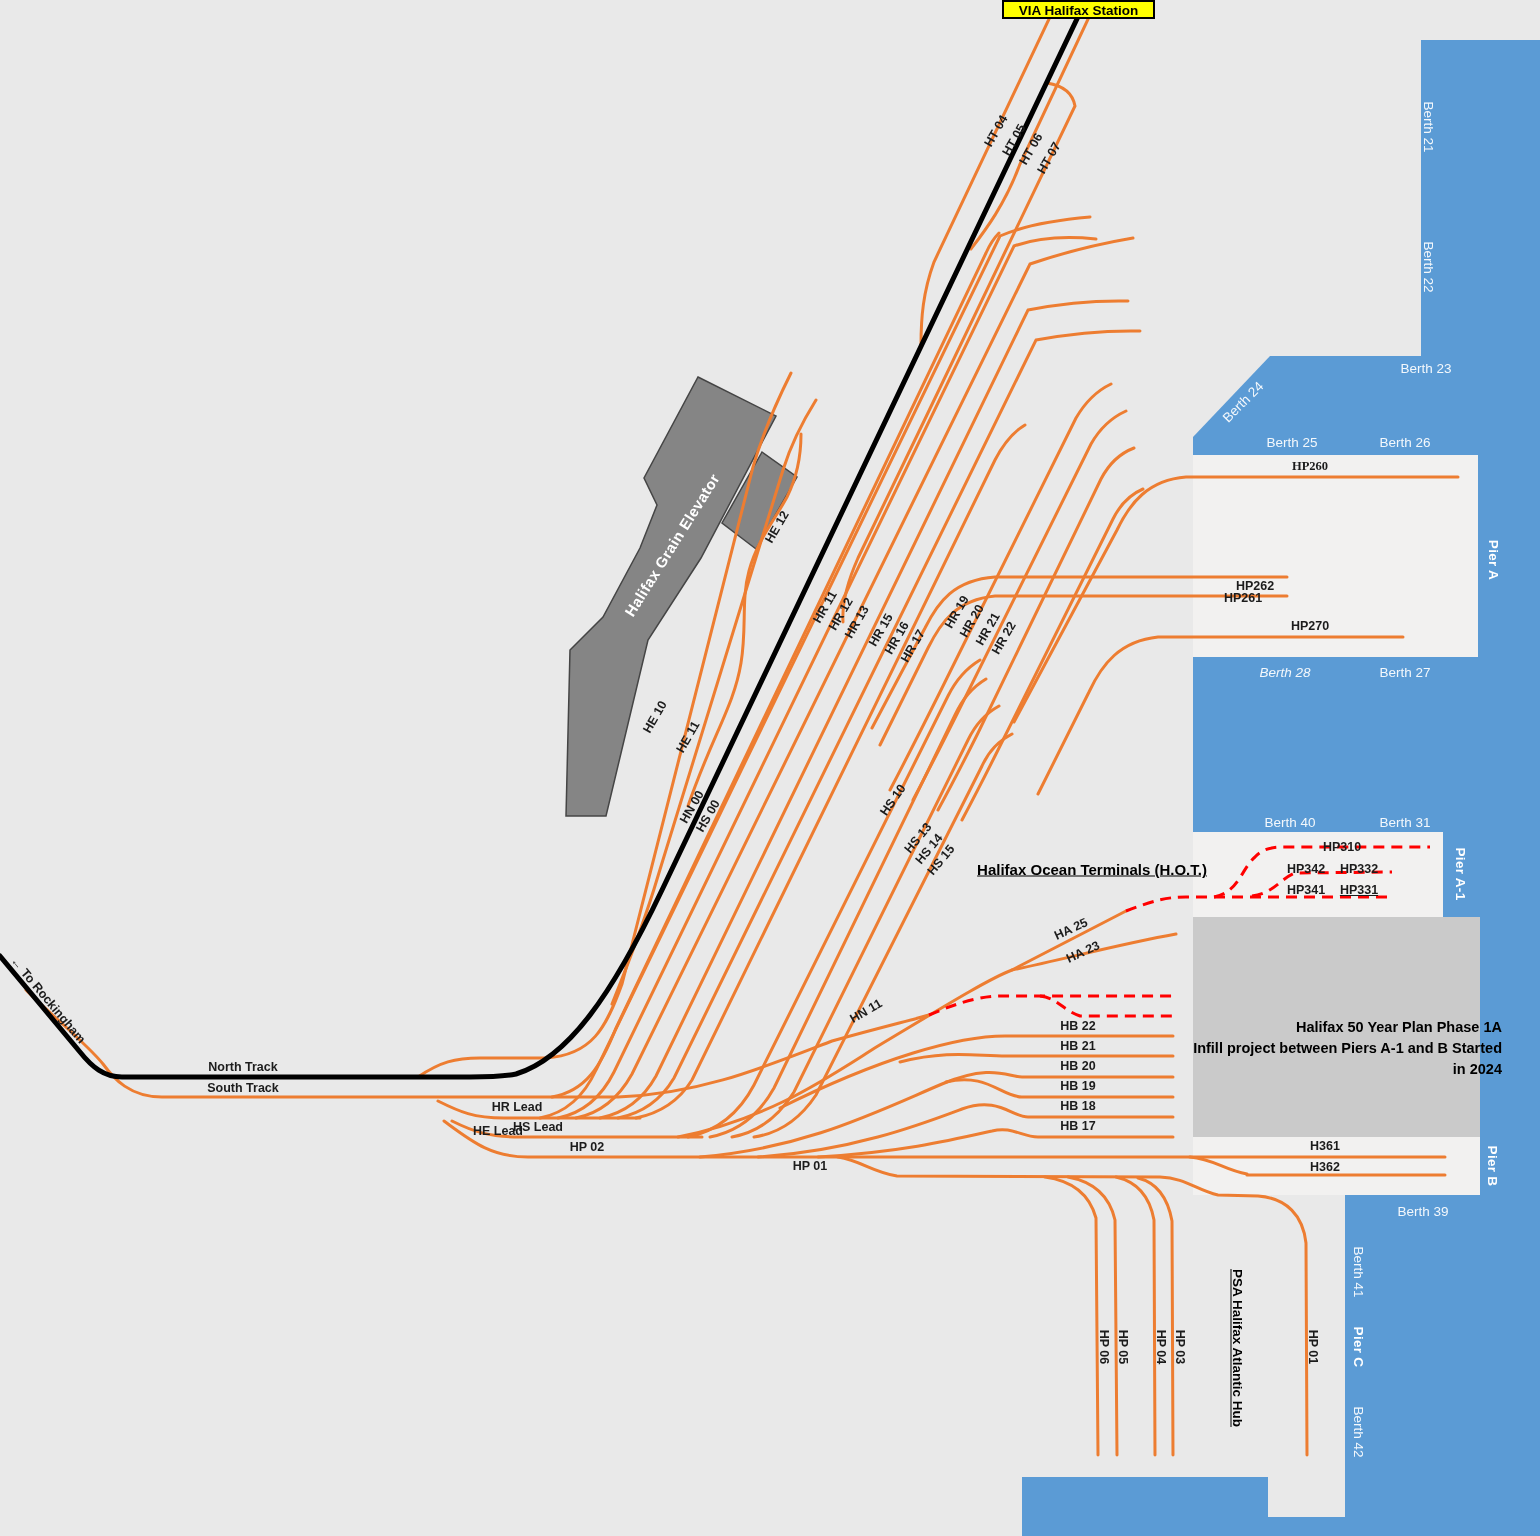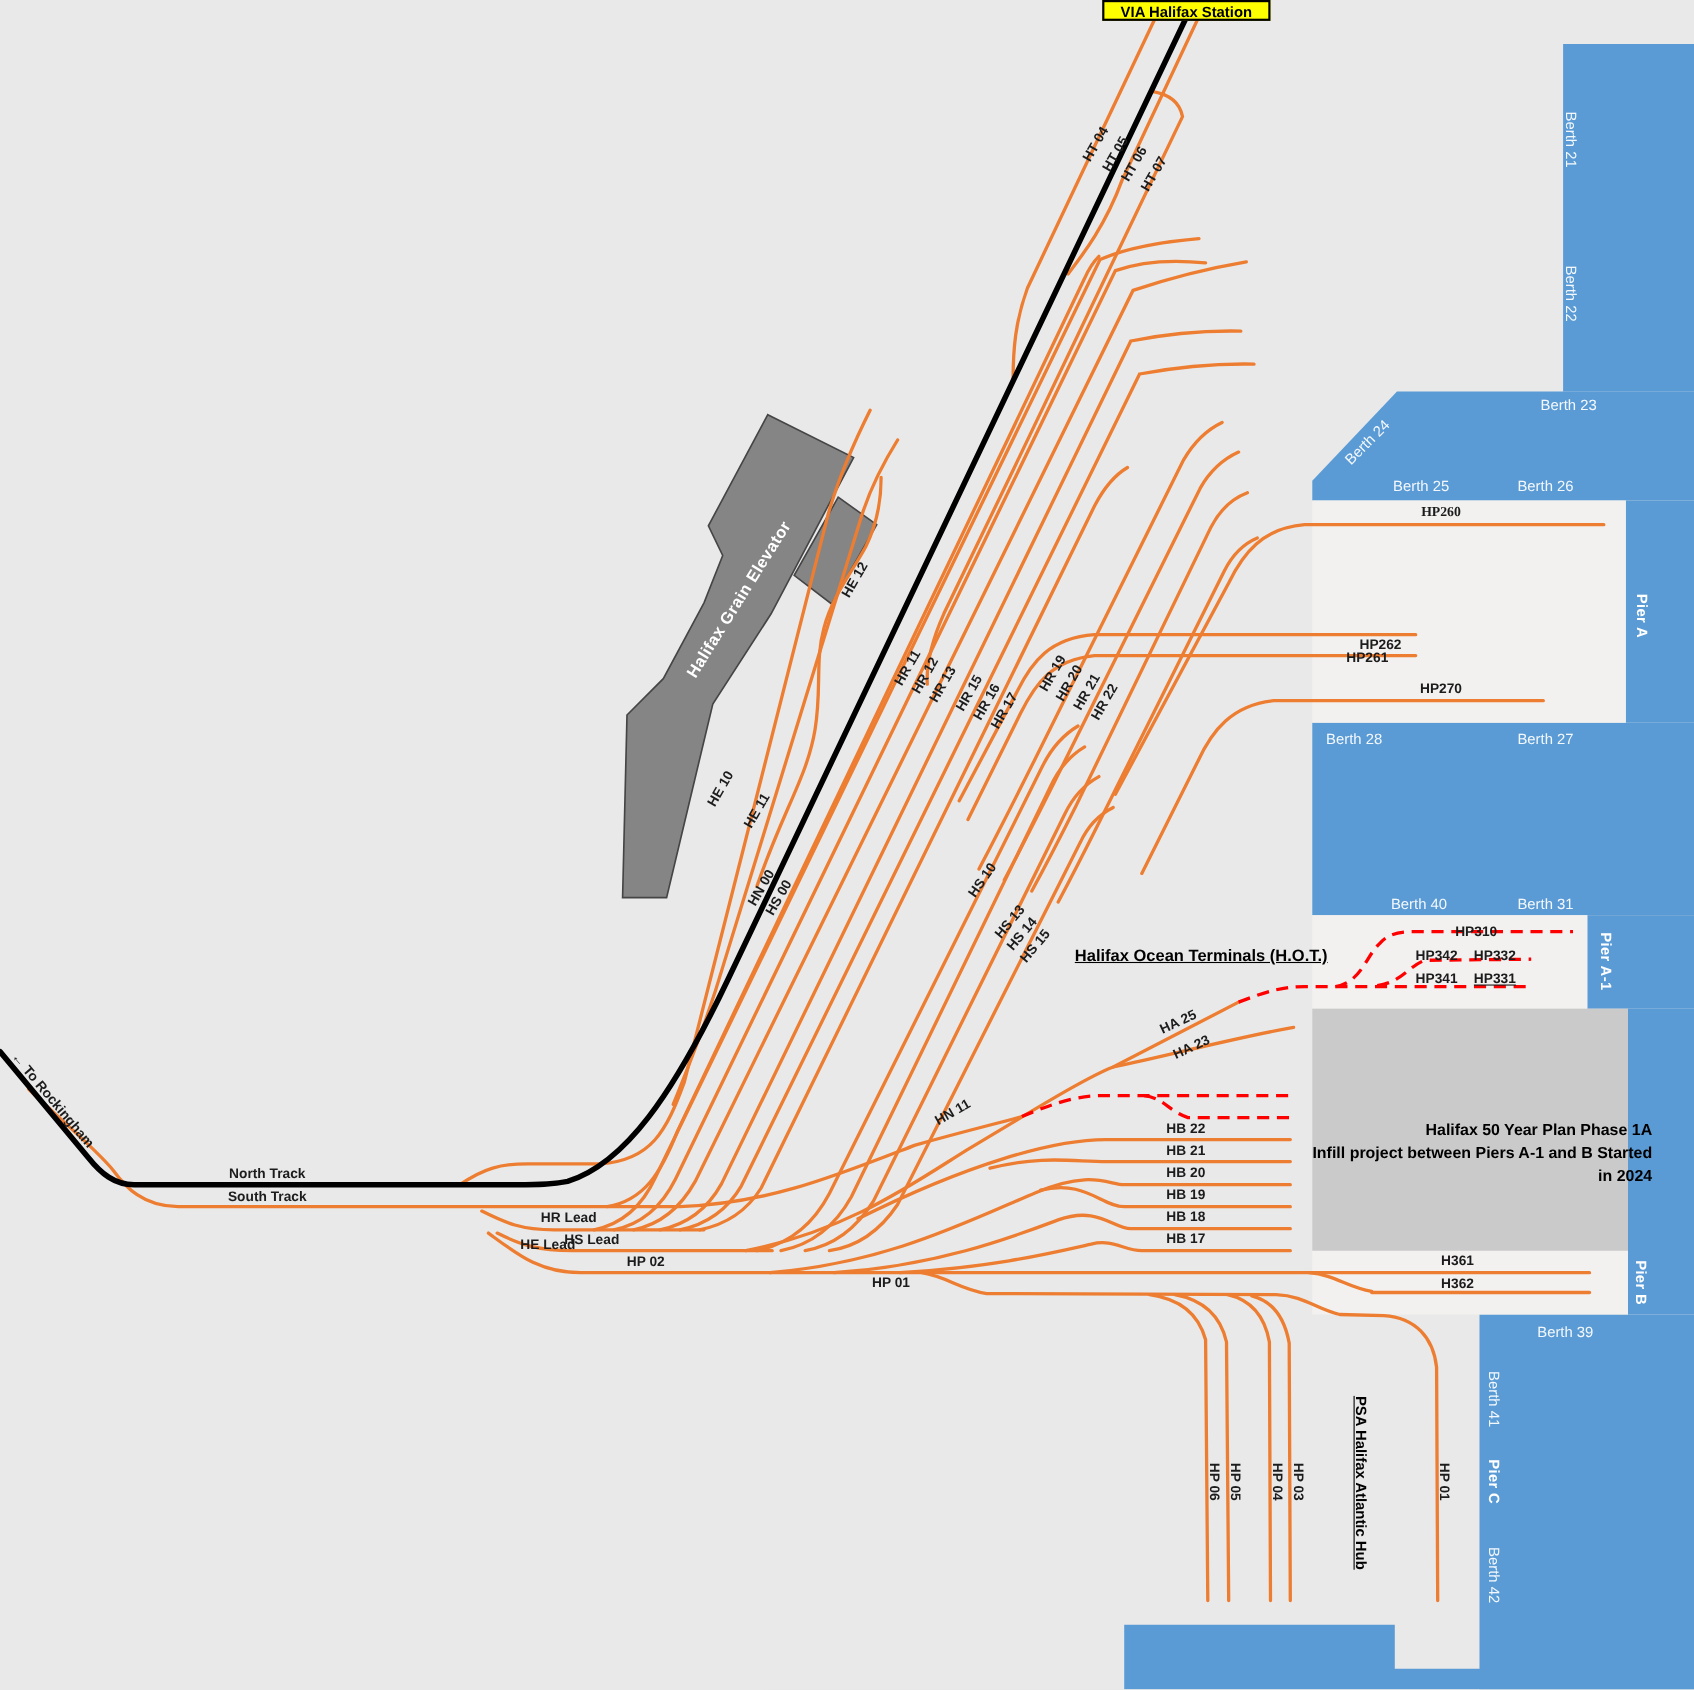--- a/index.html
+++ b/index.html
@@ -166,21 +166,21 @@
       <div class="lb" style="left: 1123px; top: 1347px; transform: translate(-50%, -50%) rotate(90deg);">HP 05</div>
       <div class="lb" style="left: 1161px; top: 1347px; transform: translate(-50%, -50%) rotate(90deg);">HP 04</div>
       <div class="lb" style="left: 1180px; top: 1347px; transform: translate(-50%, -50%) rotate(90deg);">HP 03</div>
       <div class="lb" style="left: 1313px; top: 1347px; transform: translate(-50%, -50%) rotate(90deg);">HP 01</div>
       <div class="lb w" style="left: 1428px; top: 127px; transform: translate(-50%, -50%) rotate(90deg);">Berth 21</div>
       <div class="lb w" style="left: 1428px; top: 267px; transform: translate(-50%, -50%) rotate(90deg);">Berth 22</div>
       <div class="lb w" style="left: 1414px; top: 368px; transform: translate(-50%, -50%) rotate(0deg); padding-left: 24px;">Berth 23</div>
       <div class="lb w" style="left: 1243px; top: 402px; transform: translate(-50%, -50%) rotate(-45deg);">Berth 24</div>
       <div class="lb w" style="left: 1292px; top: 442px; transform: translate(-50%, -50%) rotate(0deg);">Berth 25</div>
       <div class="lb w" style="left: 1405px; top: 442px; transform: translate(-50%, -50%) rotate(0deg);">Berth 26</div>
-      <div class="lb w" style="left: 1231px; top: 672px; transform: translate(-50%, -50%) rotate(0deg);">Berth 28</div>
+      <div class="lb w" style="left: 1285px; top: 672px; transform: translate(-50%, -50%) rotate(0deg); font-style: italic;">Berth 28</div>
       <div class="lb w" style="left: 1405px; top: 672px; transform: translate(-50%, -50%) rotate(0deg);">Berth 27</div>
       <div class="lb w" style="left: 1290px; top: 822px; transform: translate(-50%, -50%) rotate(0deg);">Berth 40</div>
       <div class="lb w" style="left: 1405px; top: 822px; transform: translate(-50%, -50%) rotate(0deg);">Berth 31</div>
       <div class="lb w" style="left: 1423px; top: 1211px; transform: translate(-50%, -50%) rotate(0deg);">Berth 39</div>
       <div class="lb w" style="left: 1358px; top: 1272px; transform: translate(-50%, -50%) rotate(90deg);">Berth 41</div>
       <div class="lb w" style="left: 1358px; top: 1432px; transform: translate(-50%, -50%) rotate(90deg);">Berth 42</div>
       <div class="lb p" style="left: 1493px; top: 560px; transform: translate(-50%, -50%) rotate(90deg);">Pier A</div>
       <div class="lb p" style="left: 1460px; top: 874px; transform: translate(-50%, -50%) rotate(90deg);">Pier A-1</div>
       <div class="lb p" style="left: 1492px; top: 1166px; transform: translate(-50%, -50%) rotate(90deg);">Pier B</div>
       <div class="lb p" style="left: 1358px; top: 1347px; transform: translate(-50%, -50%) rotate(90deg);">Pier C</div>

